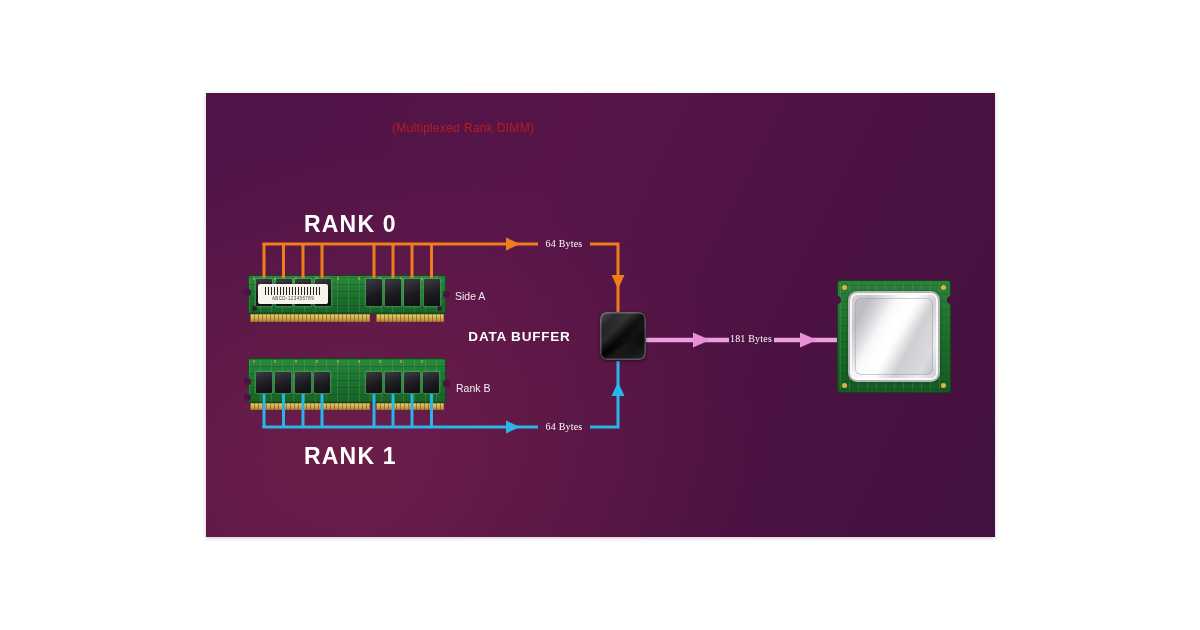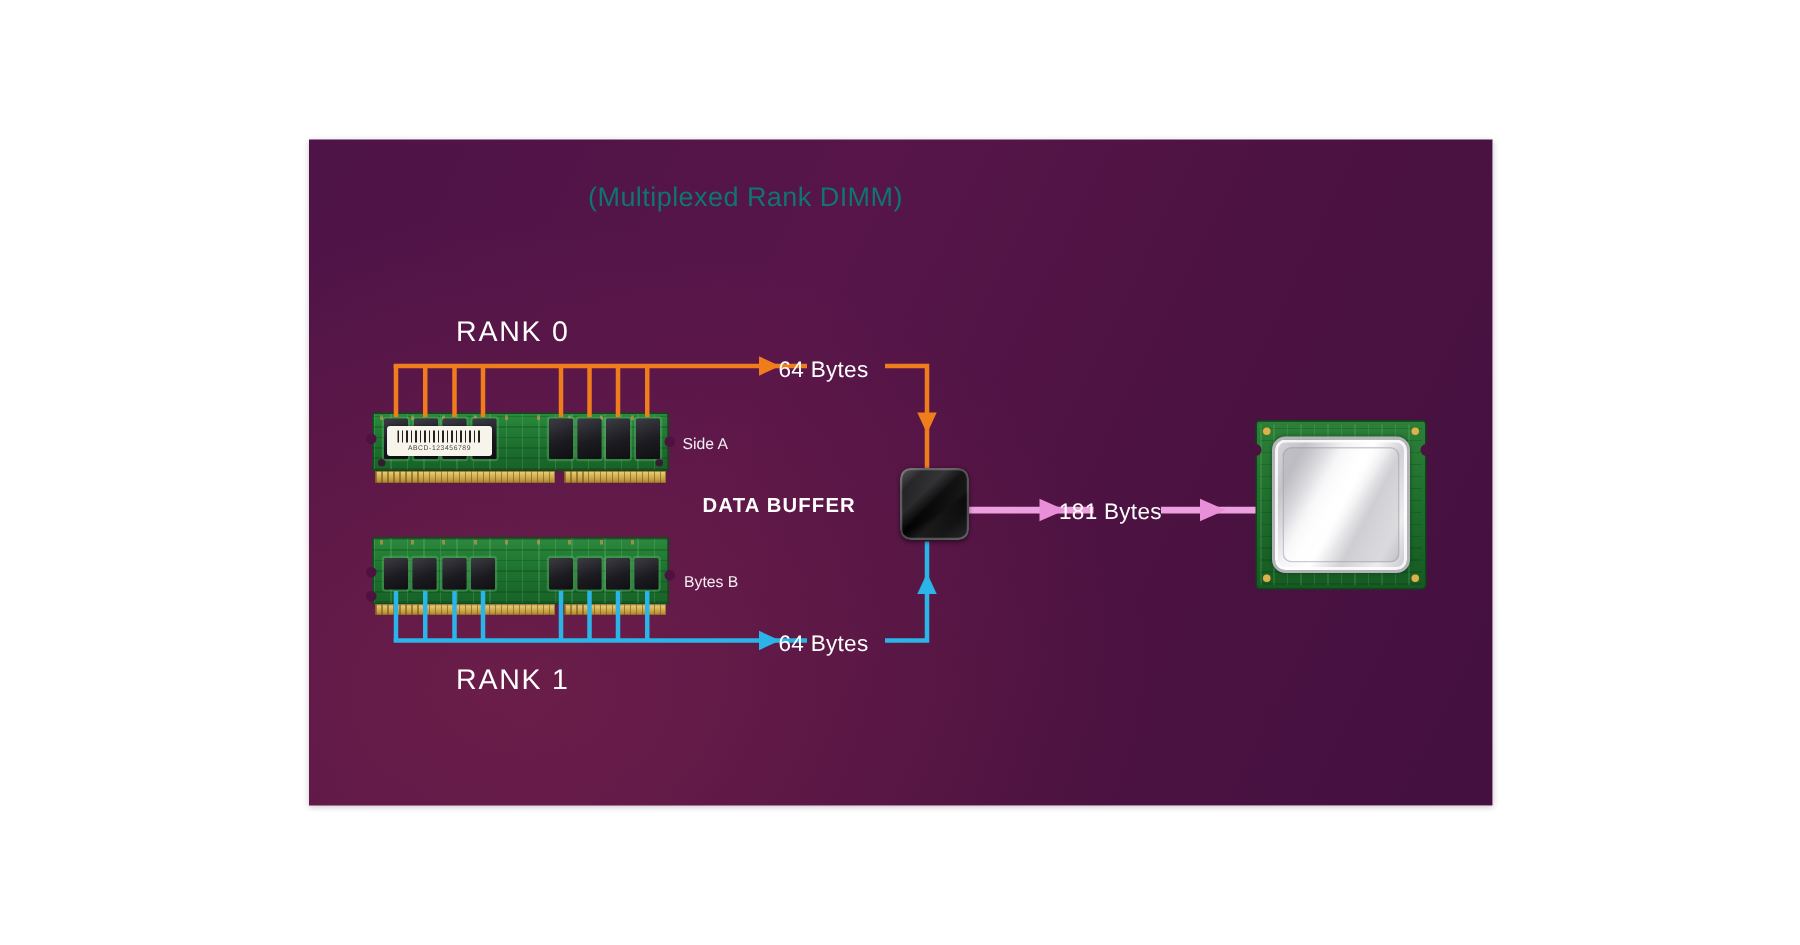--- a/index.html
+++ b/index.html
@@ -14,42 +14,42 @@
       radial-gradient(95% 120% at 16% 82%, rgba(128,38,72,.50) 0%, rgba(128,38,72,0) 58%),
       linear-gradient(116deg,#4e1347 0%,#571549 38%,#4b1241 70%,#431040 100%);
     box-shadow:0 1px 4px rgba(60,20,60,.25);
   }
   
   .main-title{
     position:absolute;left:247px;top:104px;color:#ffffff;
     font-size:33px;font-weight:300;letter-spacing:2px;
   }
   .title-subtitle{
-    position:absolute;left:392px;top:121px;color:#0f766e;
-    font-size:18px;font-weight:400;letter-spacing:.3px;
+    position:absolute;left:392px;top:121px;color:#b91c1c;
+    font-size:12px;font-weight:400;letter-spacing:.3px;
   }
   .rank-label{
-    position:absolute;color:#ffffff;font-size:19px;font-weight:400;letter-spacing:1.2px;
+    position:absolute;color:#ffffff;font-size:23px;font-weight:700;letter-spacing:1.2px;
   }
   #rank0-label{left:304px;top:211px;}
   #rank1-label{left:304px;top:443px;}
   .side-label{position:absolute;color:#f4edf3;font-size:10.5px;font-weight:400;}
   #side-a-label{left:455px;top:290px;}
   #side-b-label{left:456px;top:382px;}
   #server-cpu-label{
     position:absolute;left:794px;top:250px;width:200px;text-align:center;
     color:#ffffff;font-size:19.5px;font-weight:700;letter-spacing:1px;
   }
   #data-buffer-label{
     position:absolute;left:448px;top:329px;width:143px;text-align:center;
     color:#ffffff;font-size:13.5px;font-weight:700;letter-spacing:.8px;
   }
   .flow-label{
-    position:absolute;width:90px;color:#ffffff;
-    font-size:15px;font-weight:400;letter-spacing:.2px;
+    position:absolute;width:90px;text-align:center;color:#ffffff;
+    font-size:10px;font-weight:400;letter-spacing:.2px;font-family:Liberation Serif, serif;
   }
   #flow-label-rank0{left:519px;top:238px;}
   #flow-label-rank1{left:519px;top:421px;}
   #flow-label-cpu{left:706px;top:333px;}
   
   .dimm{position:absolute;width:198px;}
   #dimm-rank0{left:248px;top:275px;height:47px;}
   #dimm-rank1{left:248px;top:358px;height:52px;}
   .pcb{
     position:absolute;left:0;top:0;right:0;
@@ -142,21 +142,21 @@
 <body>
 
 <div id="canvas">
 
   <div id="panel"></div>
 
   <div class="title-subtitle">(Multiplexed Rank DIMM)</div>
   <div id="rank0-label" class="rank-label">RANK 0</div>
   <div id="rank1-label" class="rank-label">RANK 1</div>
   <div id="side-a-label" class="side-label">Side A</div>
-  <div id="side-b-label" class="side-label">Bytes B</div>
+  <div id="side-b-label" class="side-label">Rank B</div>
   <div id="data-buffer-label">DATA BUFFER</div>
 
   <div id="dimm-rank0" class="dimm">
     <div class="pcb"></div>
     <div class="memory-chip" style="left:8px"></div>
     <div class="memory-chip" style="left:27.5px"></div>
     <div class="memory-chip" style="left:47px"></div>
     <div class="memory-chip" style="left:66.5px"></div>
     <div class="memory-chip" style="left:118px"></div>
     <div class="memory-chip" style="left:137px"></div>

